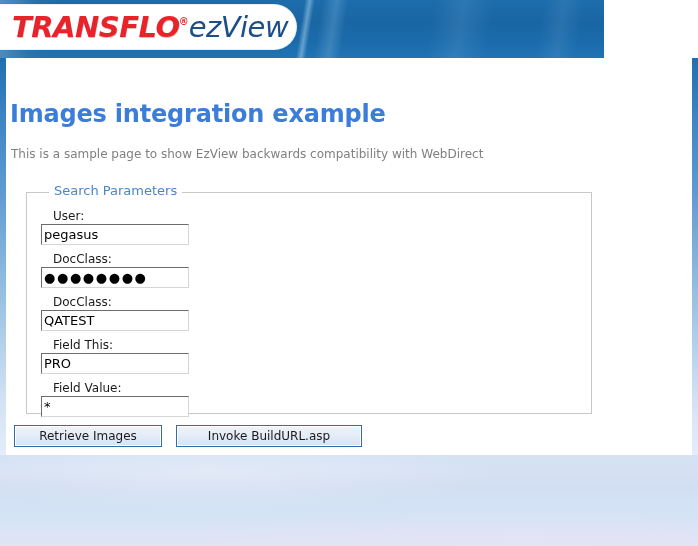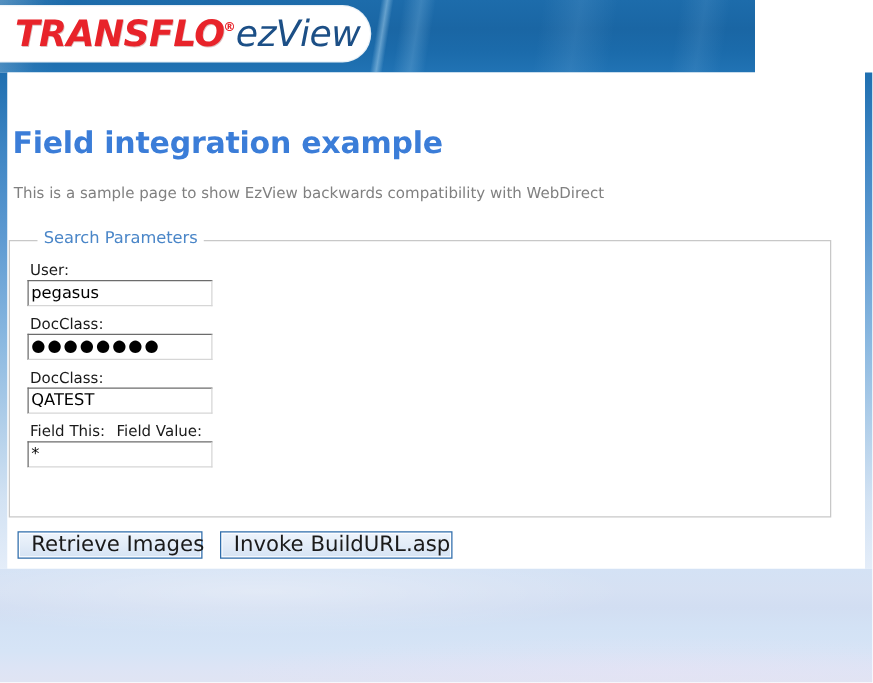--- a/index.html
+++ b/index.html
@@ -140,23 +140,23 @@
     left: 5px;
     top: 77px;
     font-size: 12px;
     color: #808080;
     white-space: nowrap;
   }
 
   
   .search-fieldset {
     position: absolute;
-    left: 1px;
+    left: 20px;
     top: 134px;
-    width: 658px;
+    width: 566px;
     height: 222px;
     border: 1px solid #c8c8c8;
     box-sizing: border-box;
     background: transparent;
   }
   .fieldset-legend {
     position: absolute;
     left: 22px;
     top: -10px;
     background: #ffffff;
@@ -169,21 +169,21 @@
   .form-body {
     position: absolute;
     left: 14px;
     top: 12px;
   }
 
   .field-label {
     font-size: 12px;
     color: #1a1a1a;
     line-height: 16px;
-    margin: 2px;
+    margin: 12px;
     padding: 0 0 1px 0;
     white-space: nowrap;
   }
 
   .field-input {
     display: block;
     box-sizing: border-box;
     width: 148px;
     height: 21px;
     margin: 0 0 3px 0;
@@ -209,21 +209,21 @@
     top: 367px;
     display: flex;
     gap: 14px;
   }
   .form-button {
     box-sizing: border-box;
     height: 22px;
     padding: 0 10px;
     min-width: 80px;
     font-family: "DejaVu Sans", "Liberation Sans", sans-serif;
-    font-size: 17px;
+    font-size: 12px;
     color: #1a1a1a;
     border: 1px solid #2f6dab;
     background: linear-gradient(180deg, #eef4fc 0%, #e4edf8 45%, #d5e3f4 100%);
     box-shadow: inset 0 0 0 1px #ffffff;
     cursor: pointer;
     border-radius: 0;
     white-space: nowrap;
   }
   .btn-retrieve { width: 148px; }
   .btn-invoke   { width: 186px; }
@@ -274,38 +274,39 @@
 
   <div class="side-bar left">
     <div class="side-bar-inner"></div>
   </div>
   <div class="side-bar right">
     <div class="side-bar-inner"></div>
   </div>
 
   <div class="content">
 
-    <h1 class="page-title">Field integration example</h1>
+    <h1 class="page-title">Images integration example</h1>
     <p class="page-subtitle">This is a sample page to show EzView backwards compatibility with WebDirect</p>
 
     <div class="search-fieldset">
       <span class="fieldset-legend">Search Parameters</span>
 
       <div class="form-body">
 
         <label class="field-label">User:</label>
         <input class="field-input" type="text" value="pegasus" style="">
 
         <label class="field-label">DocClass:</label>
         <input class="field-input pw" type="text" value="●●●●●●●●" style="">
 
         <label class="field-label">DocClass:</label>
         <input class="field-input" type="text" value="QATEST" style="">
 
         <label class="field-label">Field This:</label>
+        <input class="field-input" type="text" value="PRO" style="">
 
         <label class="field-label">Field Value:</label>
         <input class="field-input" type="text" value="*" style="">
 
       </div>
     </div>
 
     <div class="button-row">
       <button class="form-button btn-retrieve">Retrieve Images</button>
       <button class="form-button btn-invoke">Invoke BuildURL.asp</button>

